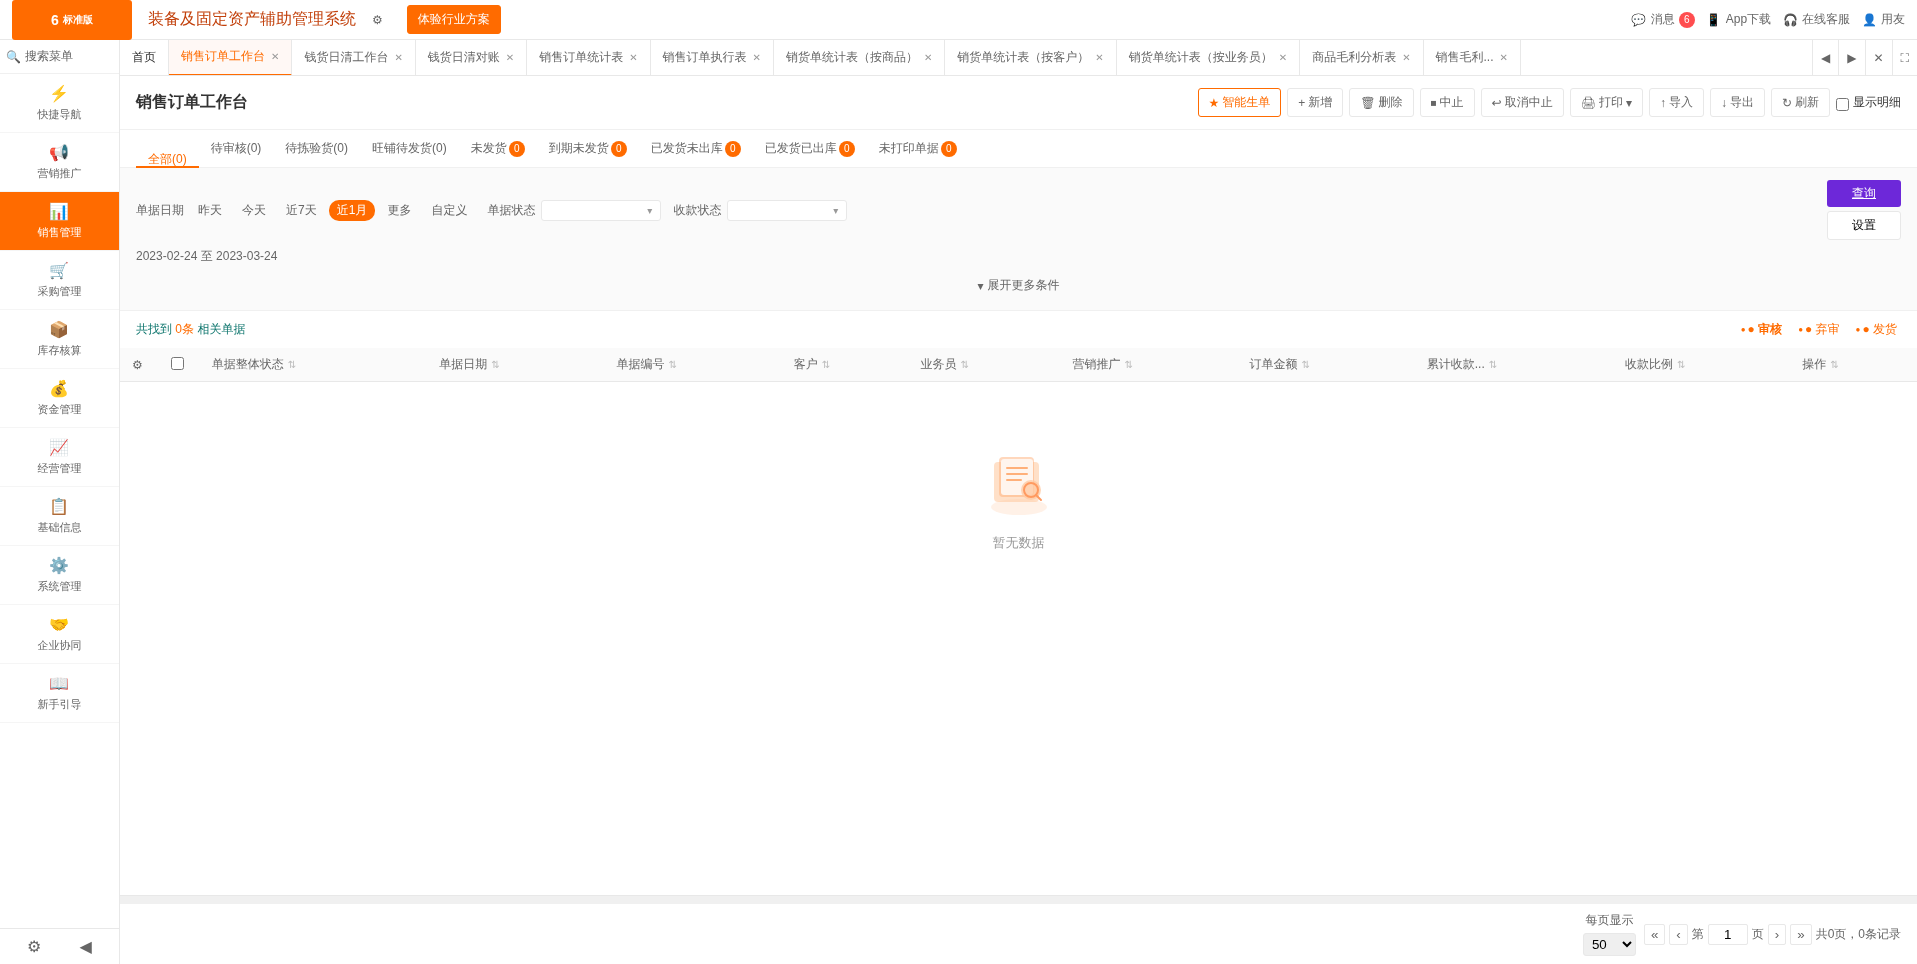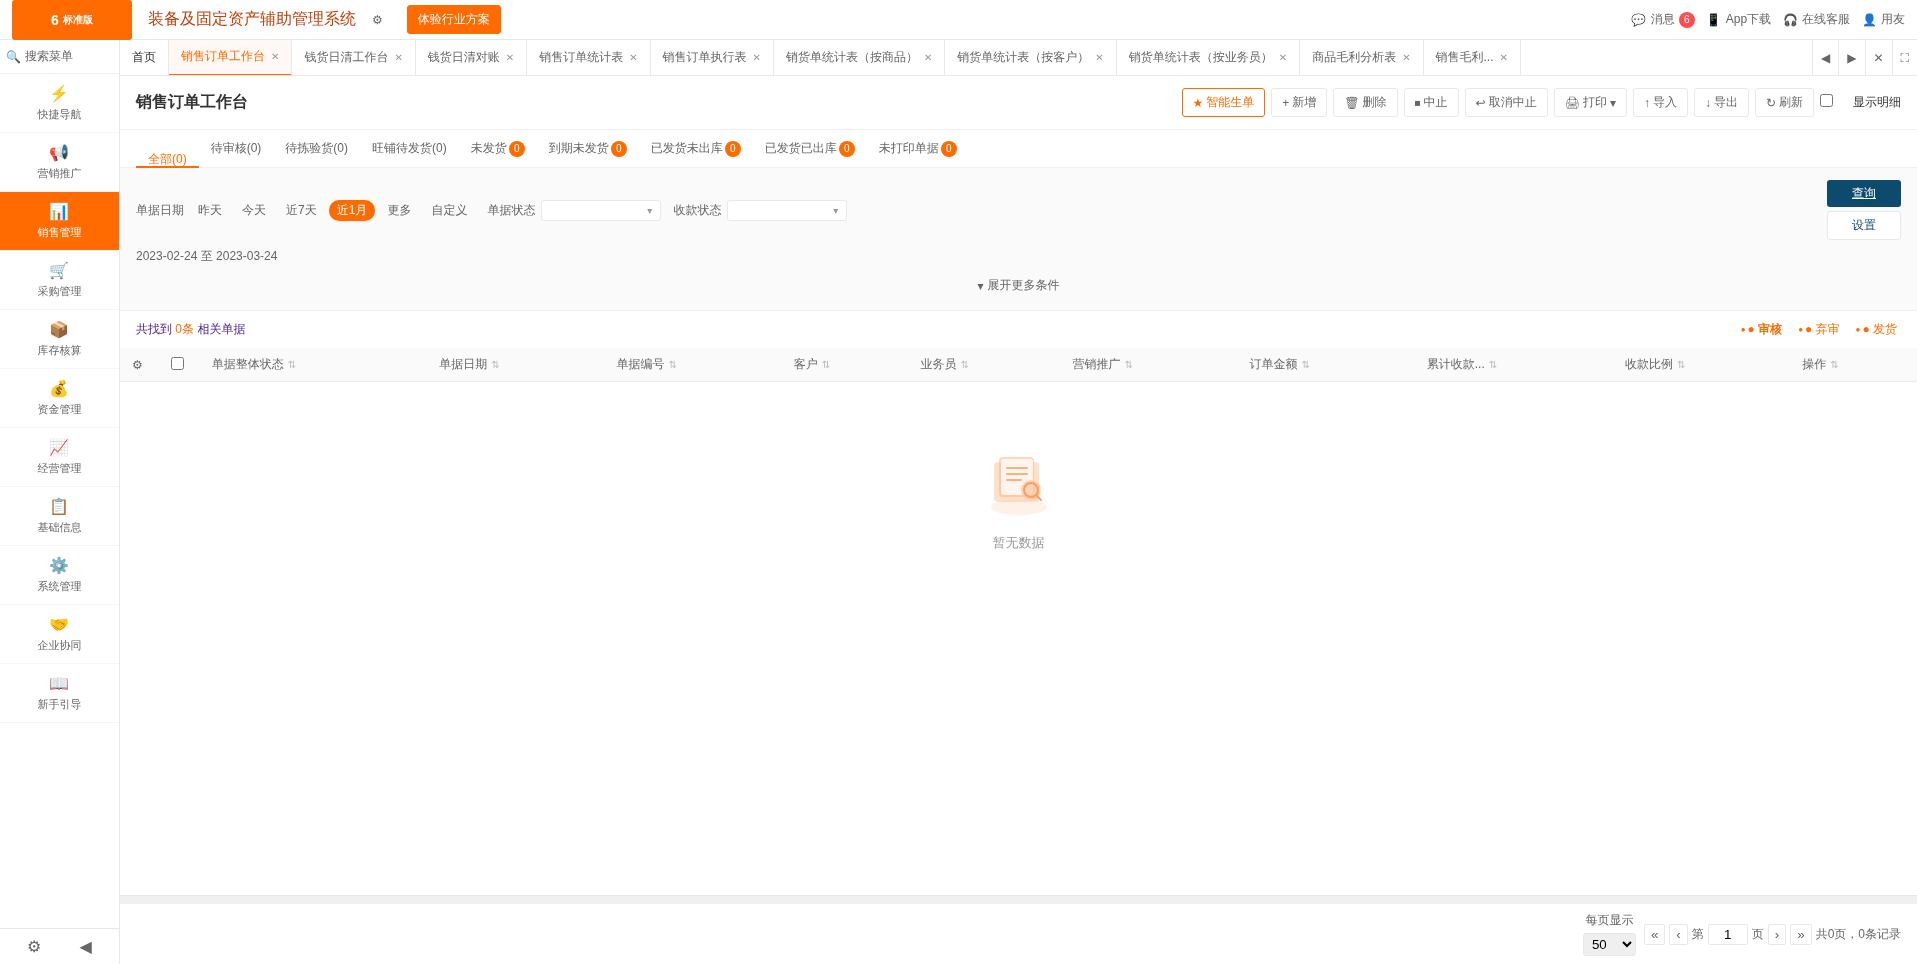--- a/index.html
+++ b/index.html
@@ -58,28 +58,28 @@
     .filter-row { display: flex; align-items: center; gap: 12px; margin-bottom: 8px; flex-wrap: wrap; }
     .filter-item { display: flex; align-items: center; gap: 6px; }
     .filter-label { color: #666; white-space: nowrap; }
     .filter-date-options { display: flex; align-items: center; gap: 4px; }
     .date-opt { padding: 2px 8px; border-radius: 3px; cursor: pointer; color: #666; font-size: 12px; }
     .date-opt.active { background: #ff6b00; color: #fff; border-radius: 10px; }
     .date-range { color: #666; font-size: 12px; }
     .filter-select { display: flex; align-items: center; border: 1px solid #e8e8e8; border-radius: 3px; padding: 4px 8px; background: #fff; min-width: 120px; cursor: pointer; gap: 4px; }
     .filter-select .chevron { color: #999; font-size: 10px; margin-left: auto; }
     .expand-btn { display: flex; align-items: center; gap: 4px; color: #666; cursor: pointer; font-size: 12px; padding: 4px 8px; }
-    .query-btn { padding: 5px 24px; background: #0c4a6e; color: #fff; border: none; border-radius: 3px; cursor: pointer; font-size: 12px; text-decoration: underline; }
-    .setting-btn { padding: 5px 24px; background: #fff; color: #0c4a6e; border: 1px solid #e8e8e8; border-radius: 3px; cursor: pointer; font-size: 12px; }
+    .query-btn { padding: 5px 24px; background: #6d28d9; color: #fff; border: none; border-radius: 3px; cursor: pointer; font-size: 12px; text-decoration: underline; }
+    .setting-btn { padding: 5px 24px; background: #fff; color: #000000; border: 1px solid #e8e8e8; border-radius: 3px; cursor: pointer; font-size: 12px; }
     
     
     .table-area { flex: 1; display: flex; flex-direction: column; overflow: hidden; }
     .table-toolbar { display: flex; align-items: center; justify-content: space-between; padding: 8px 16px; }
     .result-count { color: #666; font-size: 12px; }
-    .result-count span { color: #4c1d95; }
+    .result-count span { color: #0f766e; }
     .table-action-btns { display: flex; align-items: center; gap: 8px; }
     .action-btn { display: flex; align-items: center; gap: 2px; color: #ff6b00; cursor: pointer; font-size: 12px; padding: 2px 4px; }
     .action-btn::before { content: '●'; font-size: 8px; }
     
     
     .data-table { width: 100%; border-collapse: collapse; font-size: 12px; }
     .data-table th { background: #fafafa; border-bottom: 1px solid #e8e8e8; padding: 8px 12px; text-align: left; color: #666; white-space: nowrap; font-weight: normal; position: relative; }
     .data-table th::after { content: '⇅'; font-size: 10px; color: #bbb; margin-left: 4px; }
     .data-table th:first-child::after, .data-table th:nth-child(2)::after { content: ''; }
     .table-wrapper { overflow: auto; flex: 1; }
@@ -290,21 +290,21 @@
                 <span>导入</span>
               </button>
               <button class="btn">
                 <span>↓</span>
                 <span>导出</span>
               </button>
               <button class="btn">
                 <span>↻</span>
                 <span>刷新</span>
               </button>
-              <label style="display:flex;align-items:flex-start;gap:20px;cursor:pointer;">
+              <label style="display:flex;align-items:flex-end;gap:4px;cursor:pointer;">
                 <input type="checkbox" style="">
                 <span>显示明细</span>
               </label>
             </div>
           </div>
 
           <div class="sub-tabs">
             <div class="sub-tab active">
               <span>全部(0)</span>
             </div>

